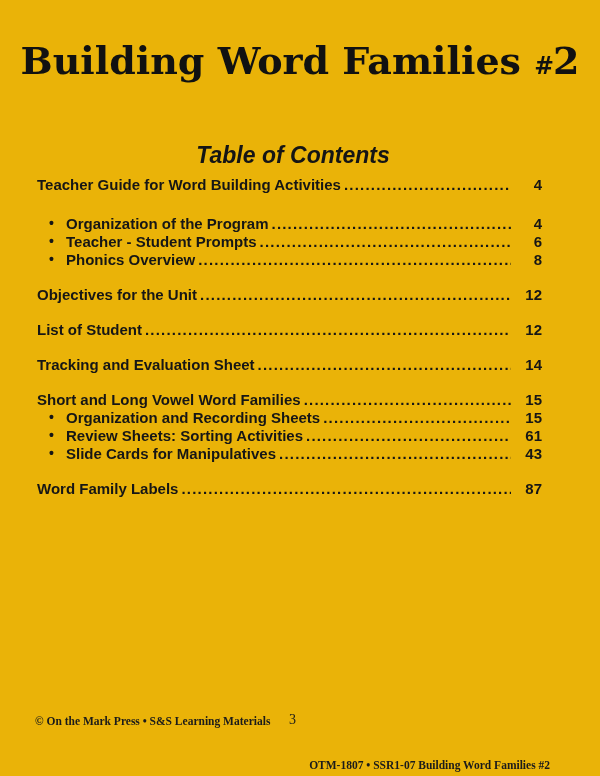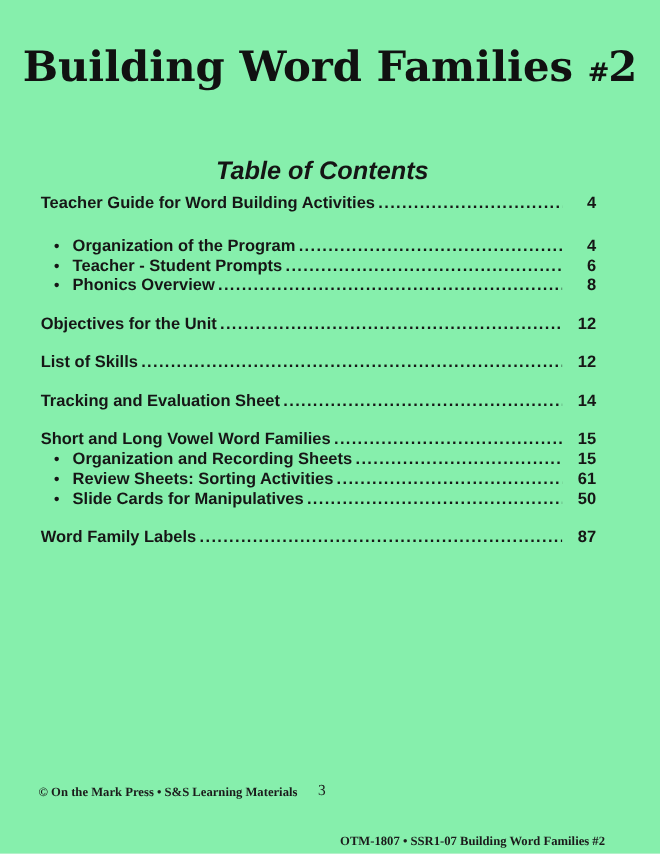--- a/index.html
+++ b/index.html
@@ -6,23 +6,22 @@
   html, body { width: 600px; height: 776px; }
   body {
     background: #f4f4f2;
     font-family: "Liberation Sans", sans-serif;
     color: #161616;
   }
   .page {
     position: relative;
     width: 600px;
     height: 776px;
-    background: #86efac;
+    background: #eab308;
     overflow: hidden;
-    text-decoration: underline;
   }
   
   .title {
     position: absolute;
     top: 38px; left: 0; right: 0;
     text-align: center;
     font-family: "DejaVu Serif", serif;
     font-weight: bold;
     font-size: 38px;
     letter-spacing: 0px;
@@ -140,21 +139,21 @@
         <span class="label">Phonics Overview</span>
         <span class="leader"></span>
         <span class="pagenum">8</span>
       </div>
       <div class="row main">
         <span class="label">Objectives for the Unit</span>
         <span class="leader"></span>
         <span class="pagenum">12</span>
       </div>
       <div class="row main">
-        <span class="label">List of Skills</span>
+        <span class="label">List of Student</span>
         <span class="leader"></span>
         <span class="pagenum">12</span>
       </div>
       <div class="row main">
         <span class="label">Tracking and Evaluation Sheet</span>
         <span class="leader"></span>
         <span class="pagenum">14</span>
       </div>
       <div class="row main">
         <span class="label">Short and Long Vowel Word Families</span>
@@ -170,21 +169,21 @@
       <div class="row sub">
         <span class="bullet">•</span>
         <span class="label">Review Sheets: Sorting Activities</span>
         <span class="leader"></span>
         <span class="pagenum">61</span>
       </div>
       <div class="row sub">
         <span class="bullet">•</span>
         <span class="label">Slide Cards for Manipulatives</span>
         <span class="leader"></span>
-        <span class="pagenum">50</span>
+        <span class="pagenum">43</span>
       </div>
       <div class="row main">
         <span class="label">Word Family Labels</span>
         <span class="leader"></span>
         <span class="pagenum">87</span>
       </div>
     </div>
 
   <div class="footer">
     <span class="copyright">© On the Mark Press • S&amp;S Learning Materials</span>

